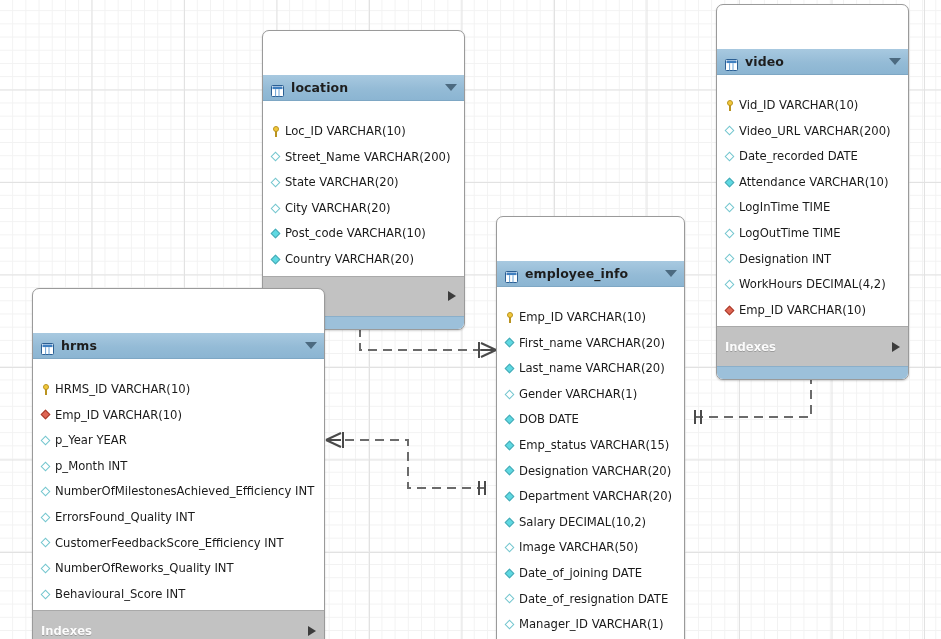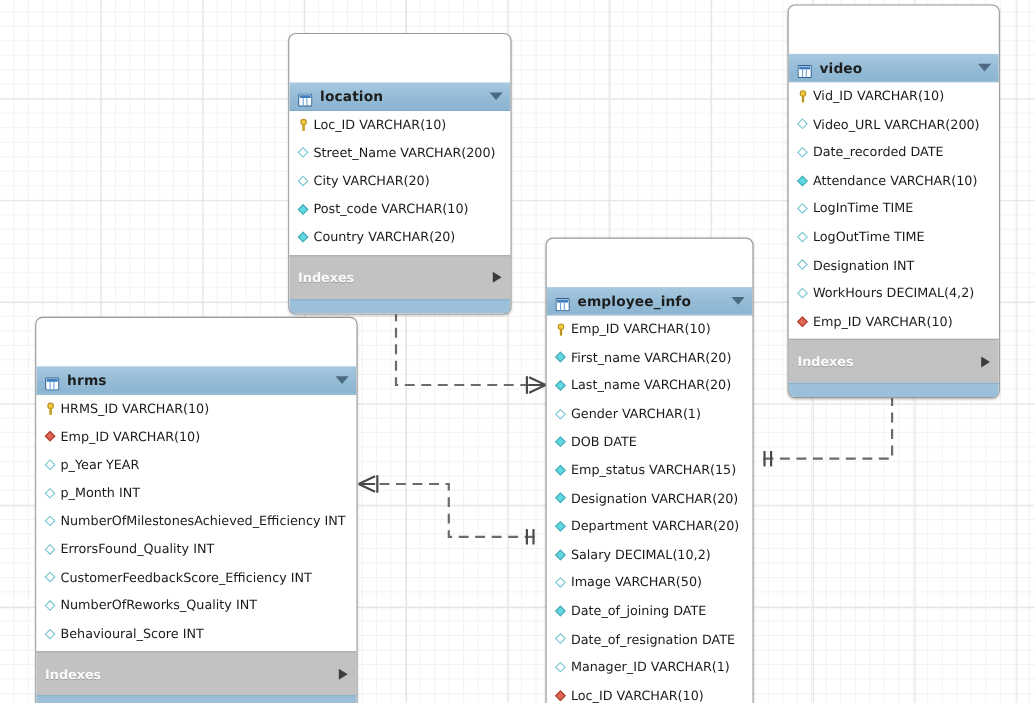--- a/index.html
+++ b/index.html
@@ -82,21 +82,21 @@
   .tbl-caret {
     flex: 0 0 auto;
     width: 0; height: 0;
     border-left: 6px solid transparent;
     border-right: 6px solid transparent;
     border-top: 7px solid #4c6a80;
   }
 
   .cols {
     background: #ffffff;
-    padding: 0 0 3px 0;
+    padding: 18px 0 3px 0;
   }
   .col {
     display: flex;
     align-items: center;
     height: 25.6px;
     padding-left: 6px;
     white-space: nowrap;
   }
   .col-name {
     font-size: 11.6px;
@@ -228,20 +228,24 @@
         <span class="tbl-caret"></span>
       </div>
       <div class="cols">
         <div class="col">
           <span class="mk pk"></span>
           <span class="col-name">Loc_ID VARCHAR(10)</span>
         </div>
         <div class="col">
           <span class="mk null"></span>
           <span class="col-name">Street_Name VARCHAR(200)</span>
+        </div>
+        <div class="col">
+          <span class="mk null"></span>
+          <span class="col-name">State VARCHAR(20)</span>
         </div>
         <div class="col">
           <span class="mk null"></span>
           <span class="col-name">City VARCHAR(20)</span>
         </div>
         <div class="col">
           <span class="mk nn"></span>
           <span class="col-name">Post_code VARCHAR(10)</span>
         </div>
         <div class="col">

